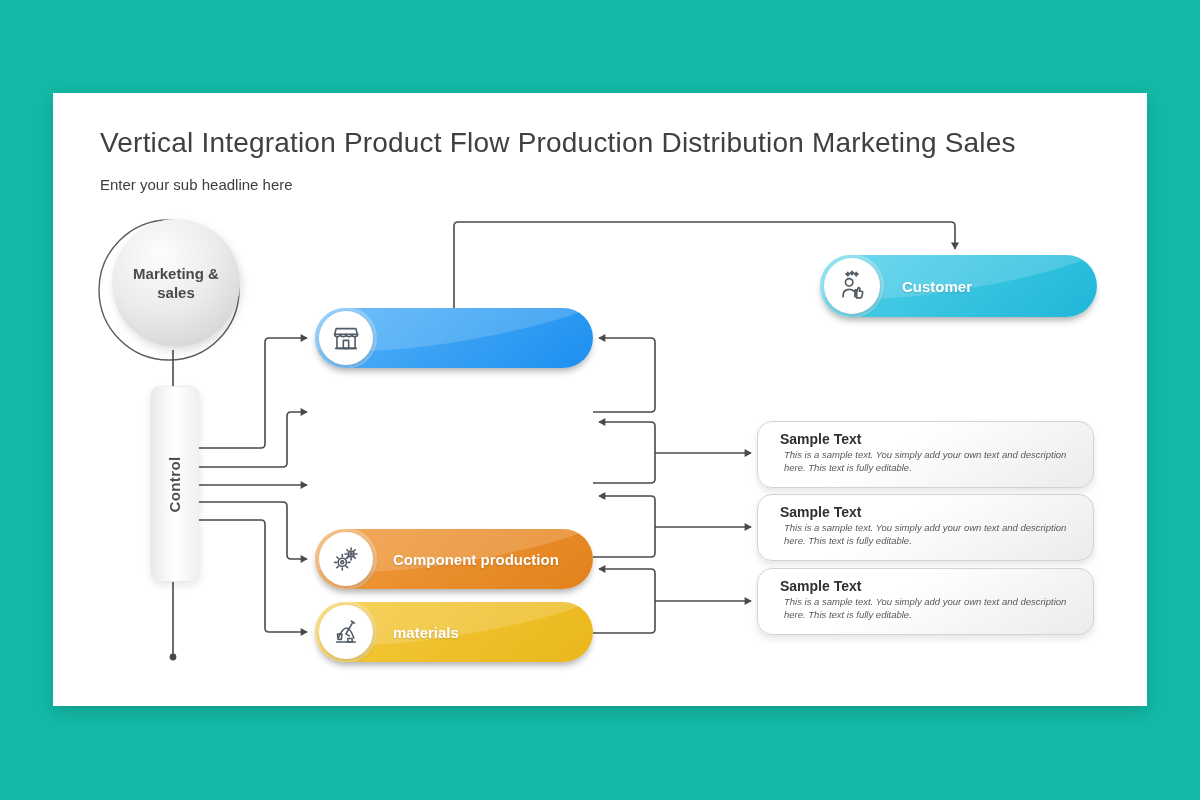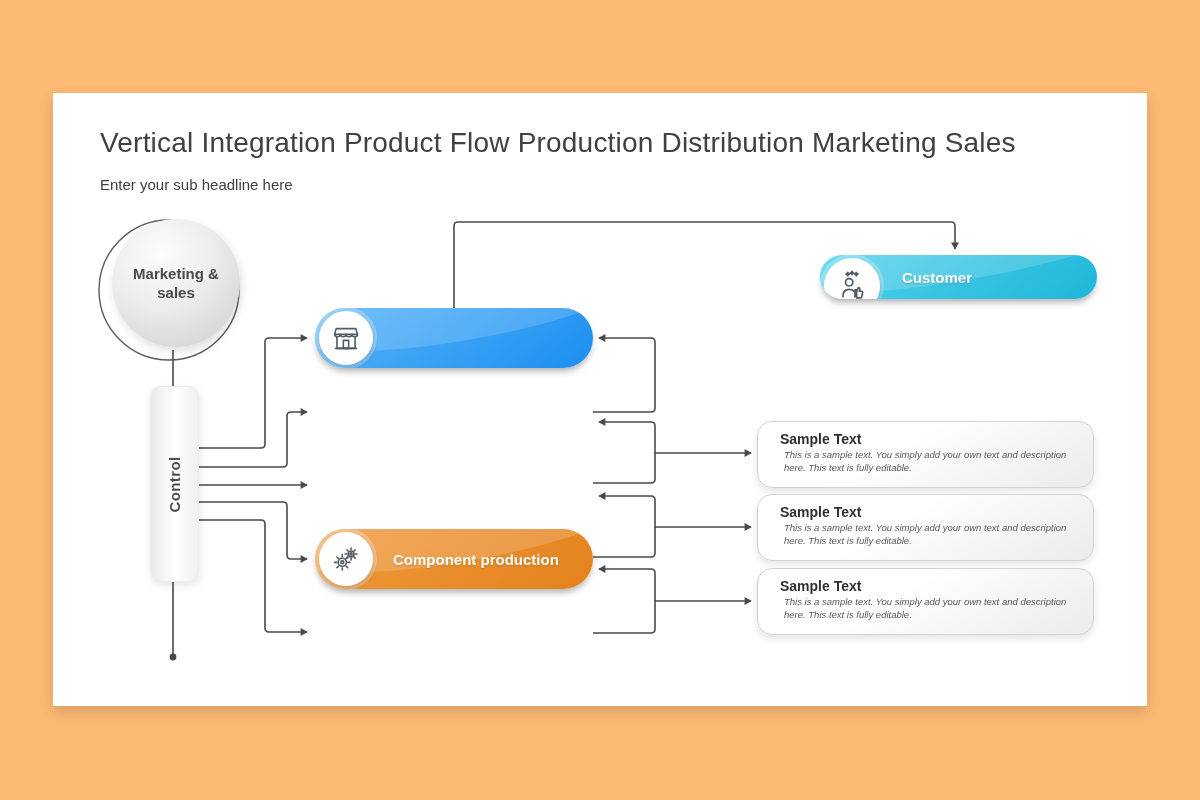--- a/index.html
+++ b/index.html
@@ -1,21 +1,21 @@
 <!DOCTYPE html>
 <html><head>
 <meta charset="utf-8">
 <style>
   html,body{margin:0;padding:0;}
   body{
     width:1200px;height:800px;
     font-family:"Liberation Sans", sans-serif;
     background:#e7e6e5;
   }
-  .stage{position:relative;width:1200px;height:800px;background:#fdba74;overflow:hidden;}
+  .stage{position:relative;width:1200px;height:800px;background:#14b8a6;overflow:hidden;}
   .slide{
     position:absolute;left:53px;top:93px;width:1094px;height:613px;
     background:#ffffff;box-shadow:0 5px 14px rgba(0,0,0,0.16);
   }
   .conn-layer{position:absolute;left:0;top:0;width:1200px;height:800px;pointer-events:none;}
 
   .title{
     position:absolute;left:100px;top:127px;font-size:28px;color:#3f4043;
     letter-spacing:0.2px;white-space:nowrap;
   }
@@ -56,21 +56,21 @@
   .plabel{
     position:absolute;left:78px;top:0;height:100%;display:flex;align-items:center;
     font-weight:bold;font-size:15px;color:#ffffff;text-shadow:0 1px 2px rgba(0,0,0,0.18);
     white-space:nowrap;
   }
   #pill-showroom{top:308px;}
   #pill-distribution{top:382px;}
   #pill-plant{top:455px;}
   #pill-component{top:529px;}
   #pill-materials{top:602px;}
-  #pill-customer{left:820px;top:255px;width:277px;height:44px;border-radius:31px;}
+  #pill-customer{left:820px;top:255px;width:277px;height:62px;border-radius:31px;}
   #pill-customer .icirc{width:56px;height:56px;}
   #pill-customer .plabel{left:82px;}
 
   .note{
     position:absolute;left:757px;width:337px;height:67px;border-radius:15px;
     background:linear-gradient(150deg,#ffffff 40%,#ebebeb 100%);
     border:1px solid #d2d2d2;box-shadow:0 4px 7px rgba(0,0,0,0.10);box-sizing:border-box;
   }
   #note-1{top:421px;}
   #note-2{top:494px;}
@@ -153,20 +153,35 @@
           <circle cx="9.2" cy="14.5" r="1.1"></circle>
         <path d="M9.2,10.3 v-1.6 M9.2,18.7 v1.6 M5,14.5 h-1.6 M13.4,14.5 h1.6 M6.3,11.6 l-1.1,-1.1 M12.1,17.4 l1.1,1.1 M6.3,17.4 l-1.1,1.1 M12.1,11.6 l1.1,-1.1"></path>
         <circle cx="15.8" cy="8.2" r="2.2"></circle>
           <circle cx="15.8" cy="8.2" r="0.8"></circle>
         <path d="M15.8,4.9 v-1.2 M15.8,11.5 v1.2 M12.5,8.2 h-1.2 M19.1,8.2 h1.2 M13.6,6 l-0.9,-0.9 M18,10.4 l0.9,0.9 M13.6,10.4 l-0.9,0.9 M18,6 l0.9,-0.9"></path>
       </svg>
     </div>
     <div class="plabel">Component production</div>
   </div>
 
+  <div class="pill" id="pill-materials" style="background: linear-gradient(140deg, rgb(245, 202, 61) 0%, rgb(234, 183, 28) 100%);">
+    <div class="wave"></div>
+    <div class="icirc">
+      <svg class="icon-svg" width="32" height="32" viewBox="0 0 24 24" fill="none" stroke="#525b66" stroke-width="1.2" stroke-linecap="round" stroke-linejoin="round">
+        <path d="M6.2,16.5 C8.2,11 11,9 12.4,9 C13.9,9 15.9,11 17.9,16.5"></path>
+        <path d="M17.2,4.6 L13.9,10.1"></path>
+        <path d="M16,3.9 l2.4,1.4"></path>
+        <path d="M13.9,10.1 l-2,3.3 2.6,1.5"></path>
+        <path d="M5.6,13.6 h3.4 l-0.5,3.9 h-2.4 z"></path>
+        <rect x="13.4" y="16.9" width="3.2" height="2.6"></rect>
+        <path d="M5,19.5 H19"></path>
+      </svg>
+    </div>
+    <div class="plabel">materials</div>
+  </div>
 
   <div class="pill" id="pill-customer" style="background: linear-gradient(140deg, rgb(82, 211, 236) 0%, rgb(31, 182, 216) 100%);">
     <div class="wave"></div>
     <div class="icirc">
       <svg class="icon-svg" width="34" height="34" viewBox="0 0 24 24" fill="none" stroke="#525b66" stroke-width="1.2" stroke-linecap="round" stroke-linejoin="round">
         <path d="M9,2.4 l0.4,0.8 0.8,0.4 -0.8,0.4 -0.4,0.8 -0.4,-0.8 -0.8,-0.4 0.8,-0.4 z"></path>
         <path d="M12,1.6 l0.4,0.8 0.8,0.4 -0.8,0.4 -0.4,0.8 -0.4,-0.8 -0.8,-0.4 0.8,-0.4 z"></path>
         <path d="M15,2.4 l0.4,0.8 0.8,0.4 -0.8,0.4 -0.4,0.8 -0.4,-0.8 -0.8,-0.4 0.8,-0.4 z"></path>
         <circle cx="10" cy="9.4" r="2.6"></circle>
         <path d="M5.6,19.6 q0,-5.2 4.4,-5.2 q2.1,0 3.2,1.2"></path>

